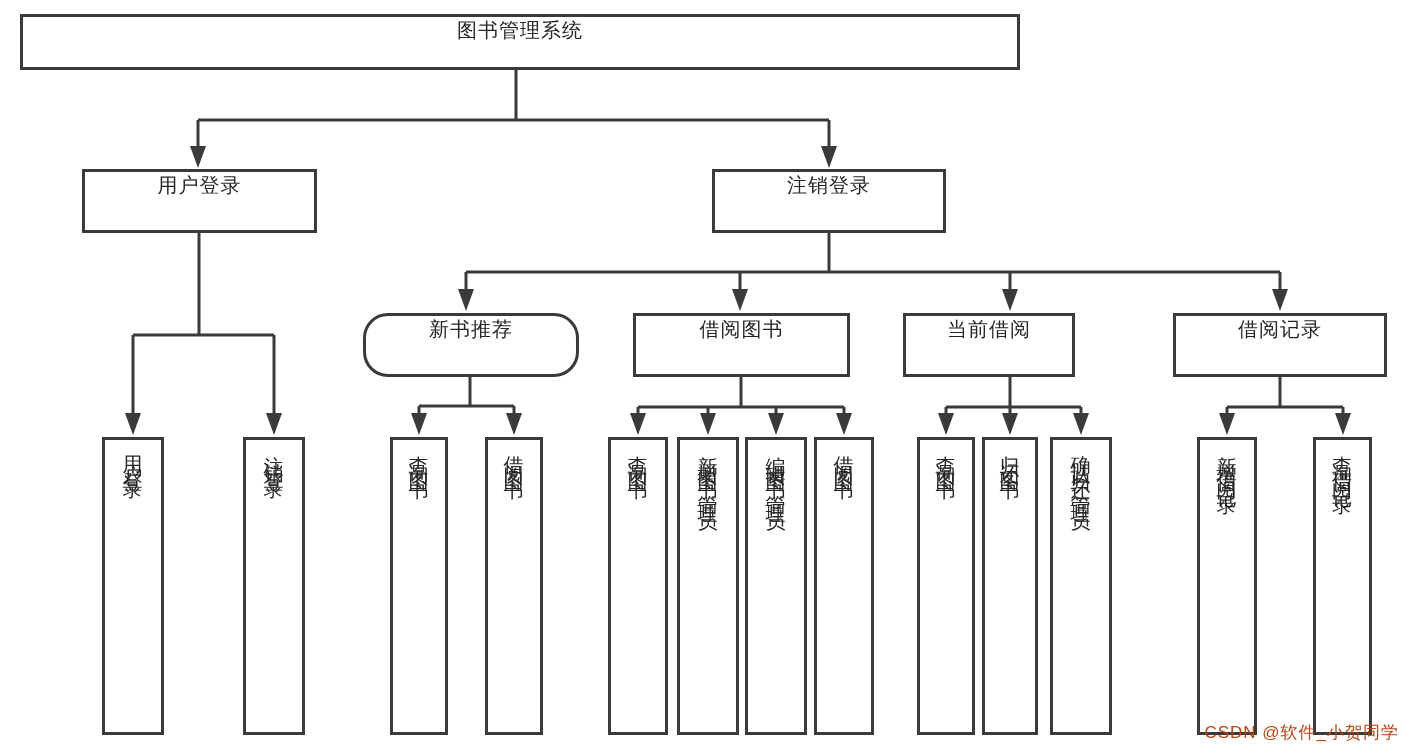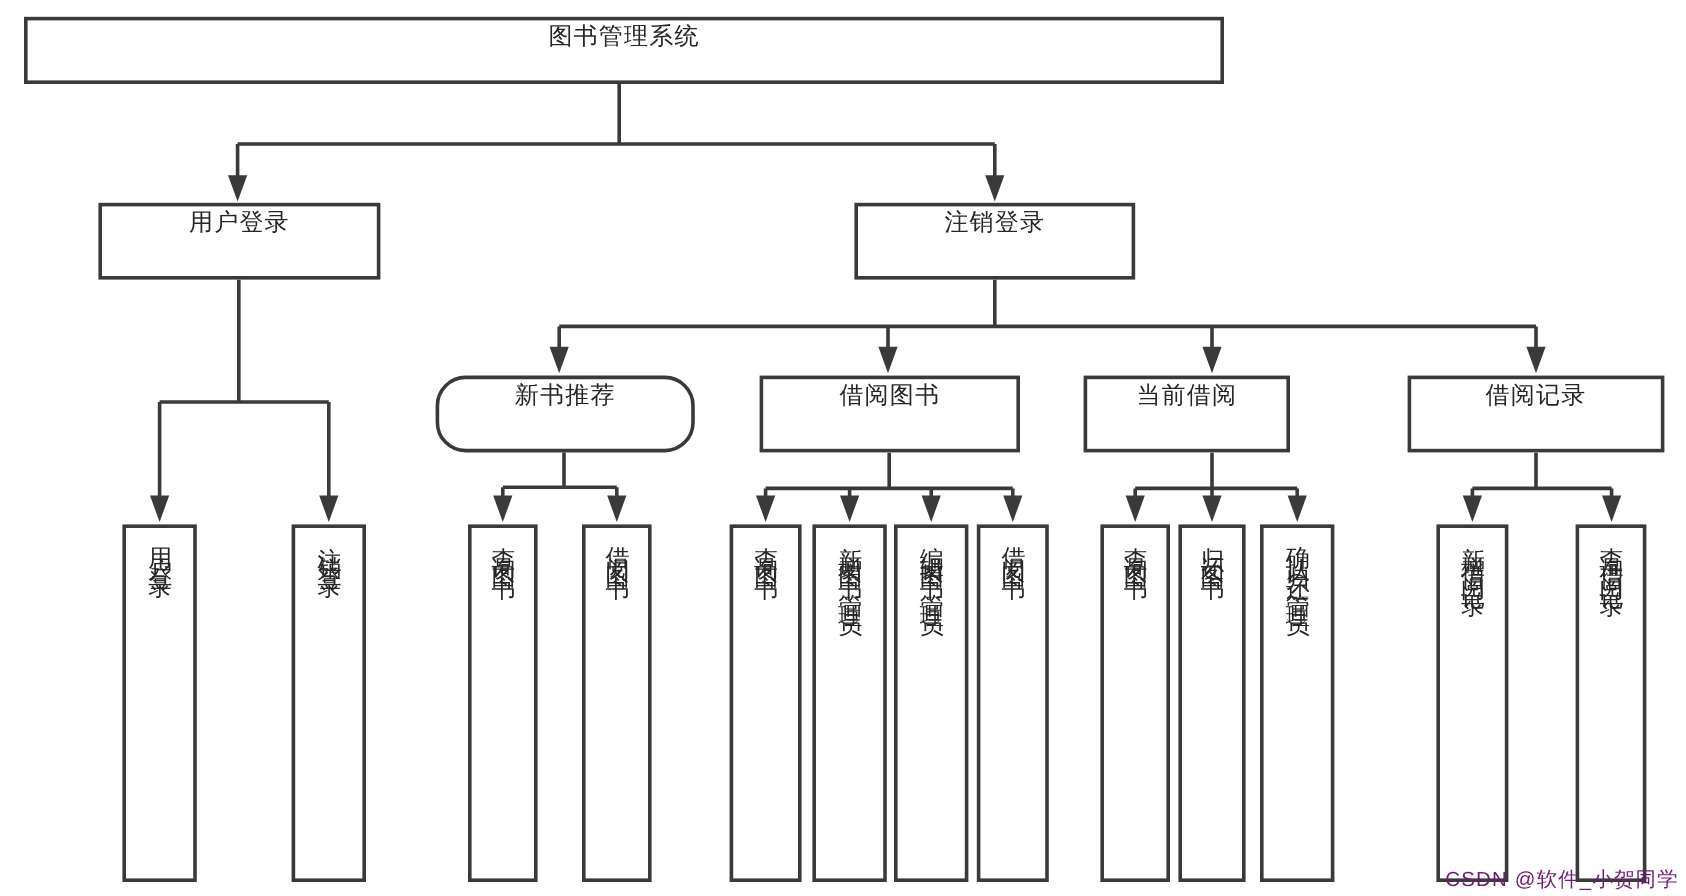--- a/index.html
+++ b/index.html
@@ -47,21 +47,21 @@
     letter-spacing: 8px;
     font-size: 20px;
     line-height: 1;
     color: #262626;
   }
   .watermark {
     position: absolute;
     right: 6px;
     bottom: 3px;
     font-size: 17px;
-    color: #701a75;
+    color: #c2410c;
     letter-spacing: 1px;
     z-index: 3;
     background: transparent;
   }
 </style>
 </head>
 <body>
 
 <div class="canvas">
 

